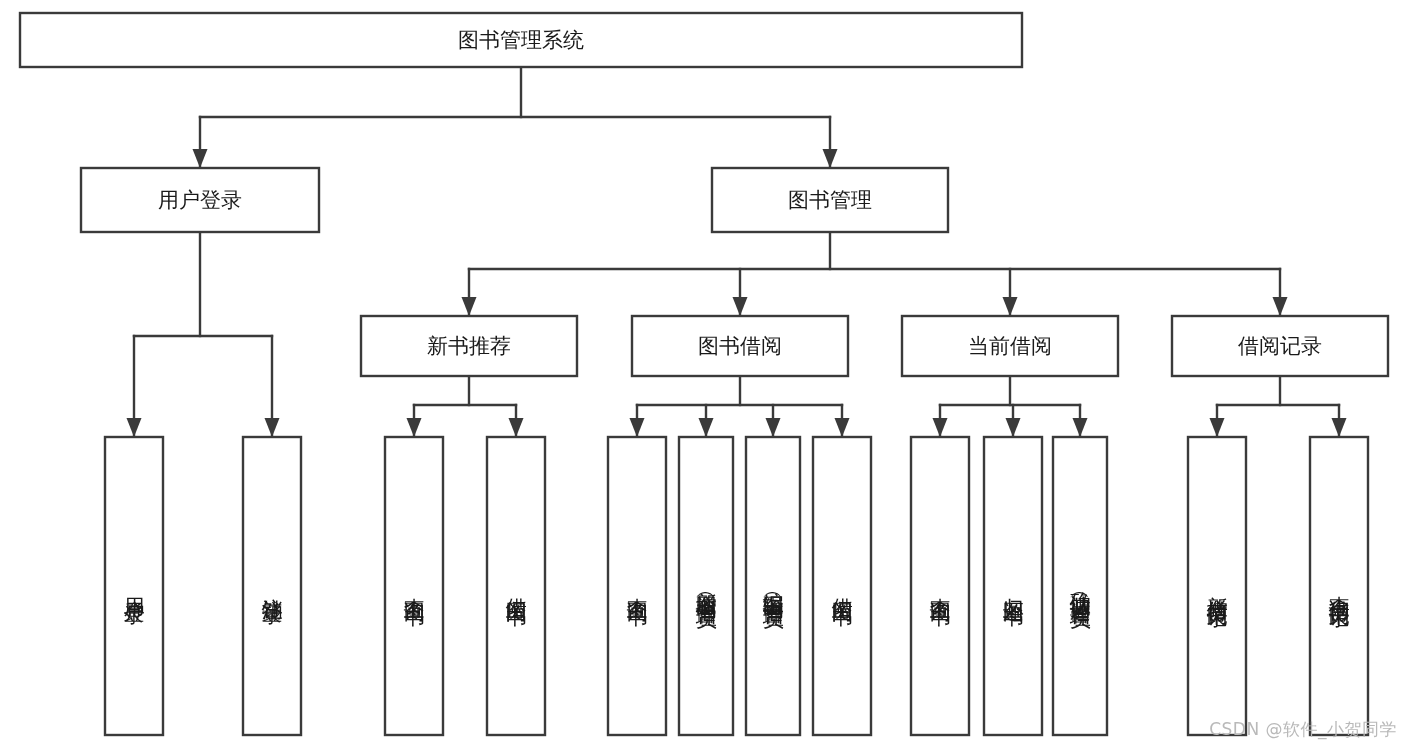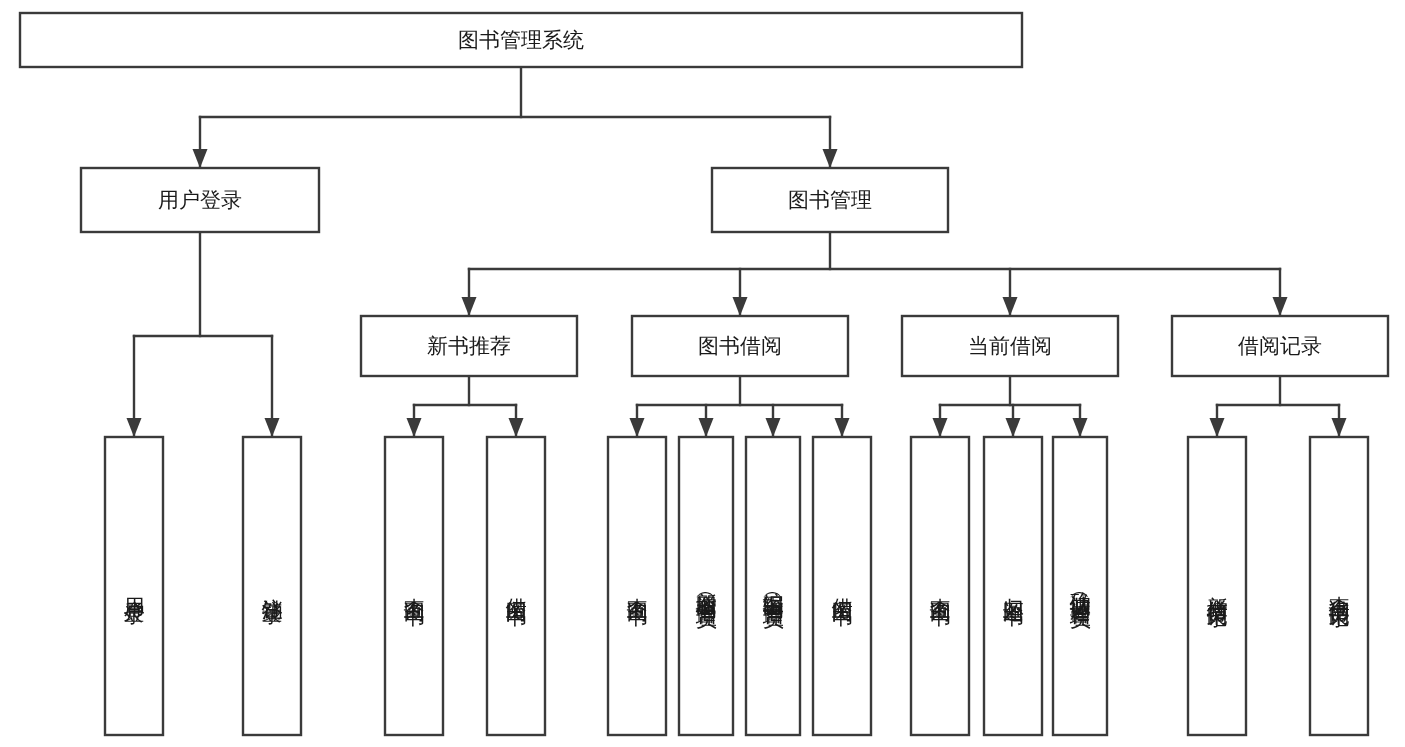--- a/index.html
+++ b/index.html
@@ -214,14 +214,15 @@
         <span class="leaf-label">确认归还（管理员）</span>
       </div>
       <div class="leaf-label-wrap" style="left: 1188px; top: 437px; width: 58px; height: 298px;">
         <span class="leaf-label">新增借阅记录</span>
       </div>
       <div class="leaf-label-wrap" style="left: 1310px; top: 437px; width: 58px; height: 298px;">
         <span class="leaf-label">查询借阅记录</span>
       </div>
     </div>
 
+  <div class="watermark">CSDN @软件_小贺同学</div>
 
 </div>
 
 </body></html>

